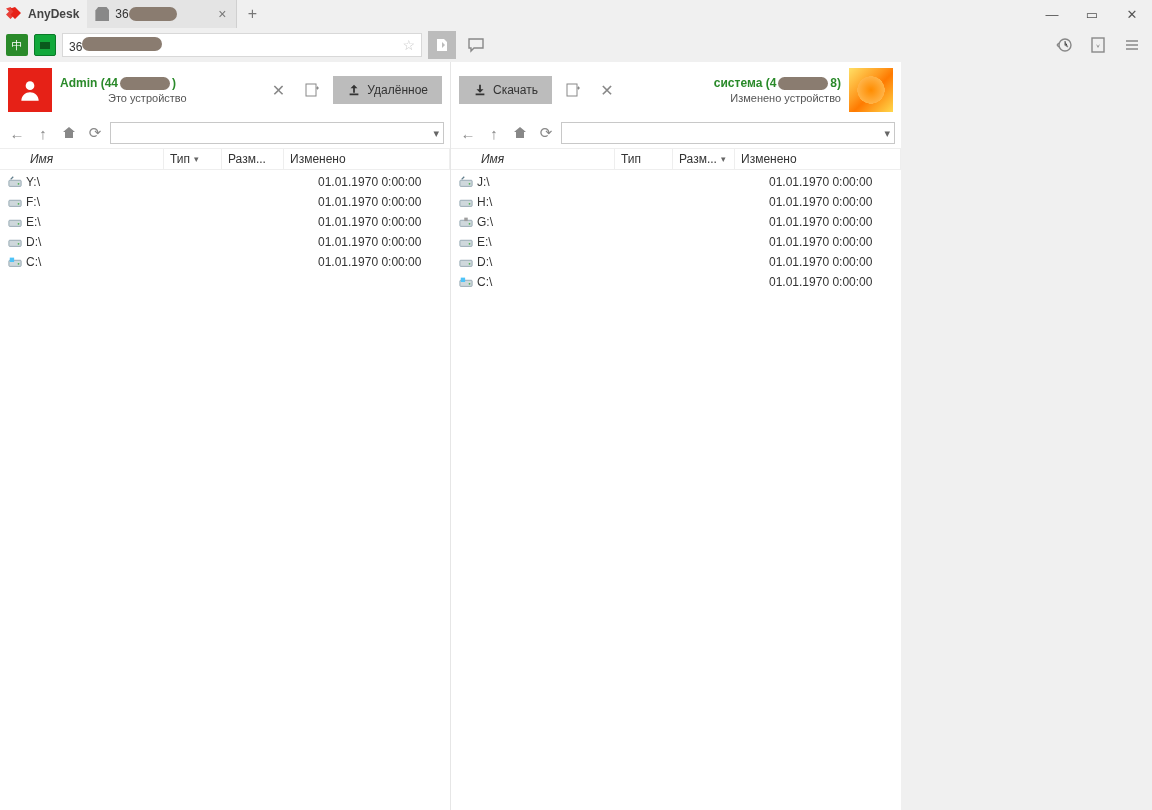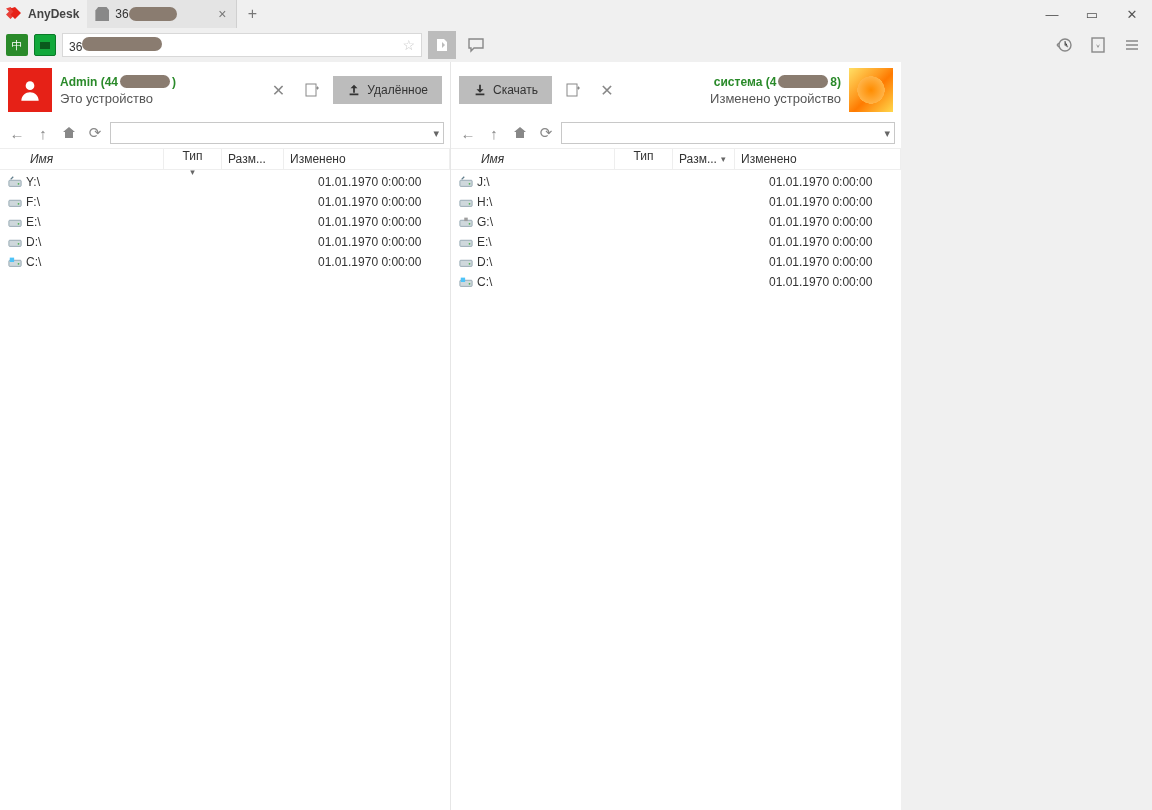--- a/index.html
+++ b/index.html
@@ -42,41 +42,41 @@
 
 .phead { height: 56px; display: flex; align-items: center; padding: 6px 8px; gap: 8px; }
 .phead .avatar { width: 44px; height: 44px; }
 .phead .avatar.red { background: #e62117; display:flex; align-items:center; justify-content:center; }
 .phead .avatar.red svg { width: 26px; height: 26px; }
 .phead .avatar.flower { background: linear-gradient(135deg,#ffe066 0%,#ff9a1f 40%,#ff7a00 55%,#ffd84d 100%); position:relative; overflow:hidden;}
 .phead .avatar.flower::after{content:"";position:absolute;inset:6px;border-radius:50%;background:radial-gradient(circle,#ff8c00 0%,#ffb347 60%,transparent 61%);}
 .phead .who { display: flex; flex-direction: column; gap: 2px; }
 .phead .who .name { font-size: 12px; font-weight: 600; color: #2a8a2a; display:flex; align-items:center; gap:2px;}
 .phead .who .name .redact { display:inline-block; width: 50px; height: 13px; background:#8a7c70; border-radius:7px;}
-.phead .who .sub { font-size: 13px; color: #555; }
+.phead .who .sub { font-size: 11px; color: #555; margin-left: 48px; }
 .phead .grow { flex: 1; }
 .phead .ibtn { width: 26px; height: 26px; display:flex; align-items:center; justify-content:center; color:#888; font-size:16px;}
 .phead .transfer { background:#bcbcbc; color:#333; height:28px; padding:0 14px; display:flex; align-items:center; gap:6px; font-size:12px; border:none;}
 .phead .transfer svg { width:14px; height:14px; }
 
 .pane.right .phead { flex-direction: row; }
 .pane.right .who { text-align: right; }
 .pane.right .who .name { justify-content: flex-end; }
 
 
 .pnav { height: 30px; display:flex; align-items:center; padding: 0 6px; gap: 4px; }
 .pnav .nbtn { width: 22px; height:22px; display:flex; align-items:center; justify-content:center; color:#888; font-size:15px;}
 .pnav .path { flex:1; height:22px; border:1px solid #c8c8c8; background:#fff; display:flex; align-items:center; justify-content:flex-end; padding-right:4px;}
 .pnav .path .chev { color:#666; font-size:11px;}
 
 
 .tbl-head { height: 22px; display:flex; align-items:center; border-top:1px solid #eee; border-bottom:1px solid #eee; padding-left: 24px; font-size:12px; color:#333;}
 .tbl-head .col { padding: 0 6px; border-right:1px solid #eee; height:100%; display:flex; align-items:center; gap:4px;}
 .col-name { width: 140px; font-style: italic; }
-.col-type { width: 58px; flex-direction: column; }
+.col-type { width: 58px; }
 .col-size { width: 62px; }
 .col-mod  { flex: 1; }
 .tbl-head .asc { font-size:9px; color:#666;}
 
 .rows { padding: 2px 0 0 6px; }
 .row { height: 20px; display:flex; align-items:center; font-size:12px; color:#333; }
 .row .ico { width:18px; display:flex; justify-content:center; }
 .row .ico svg { width:14px; height:12px; }
 .row .nm { width: 146px; padding-left: 2px; }
 .row .tp { width: 58px; }

